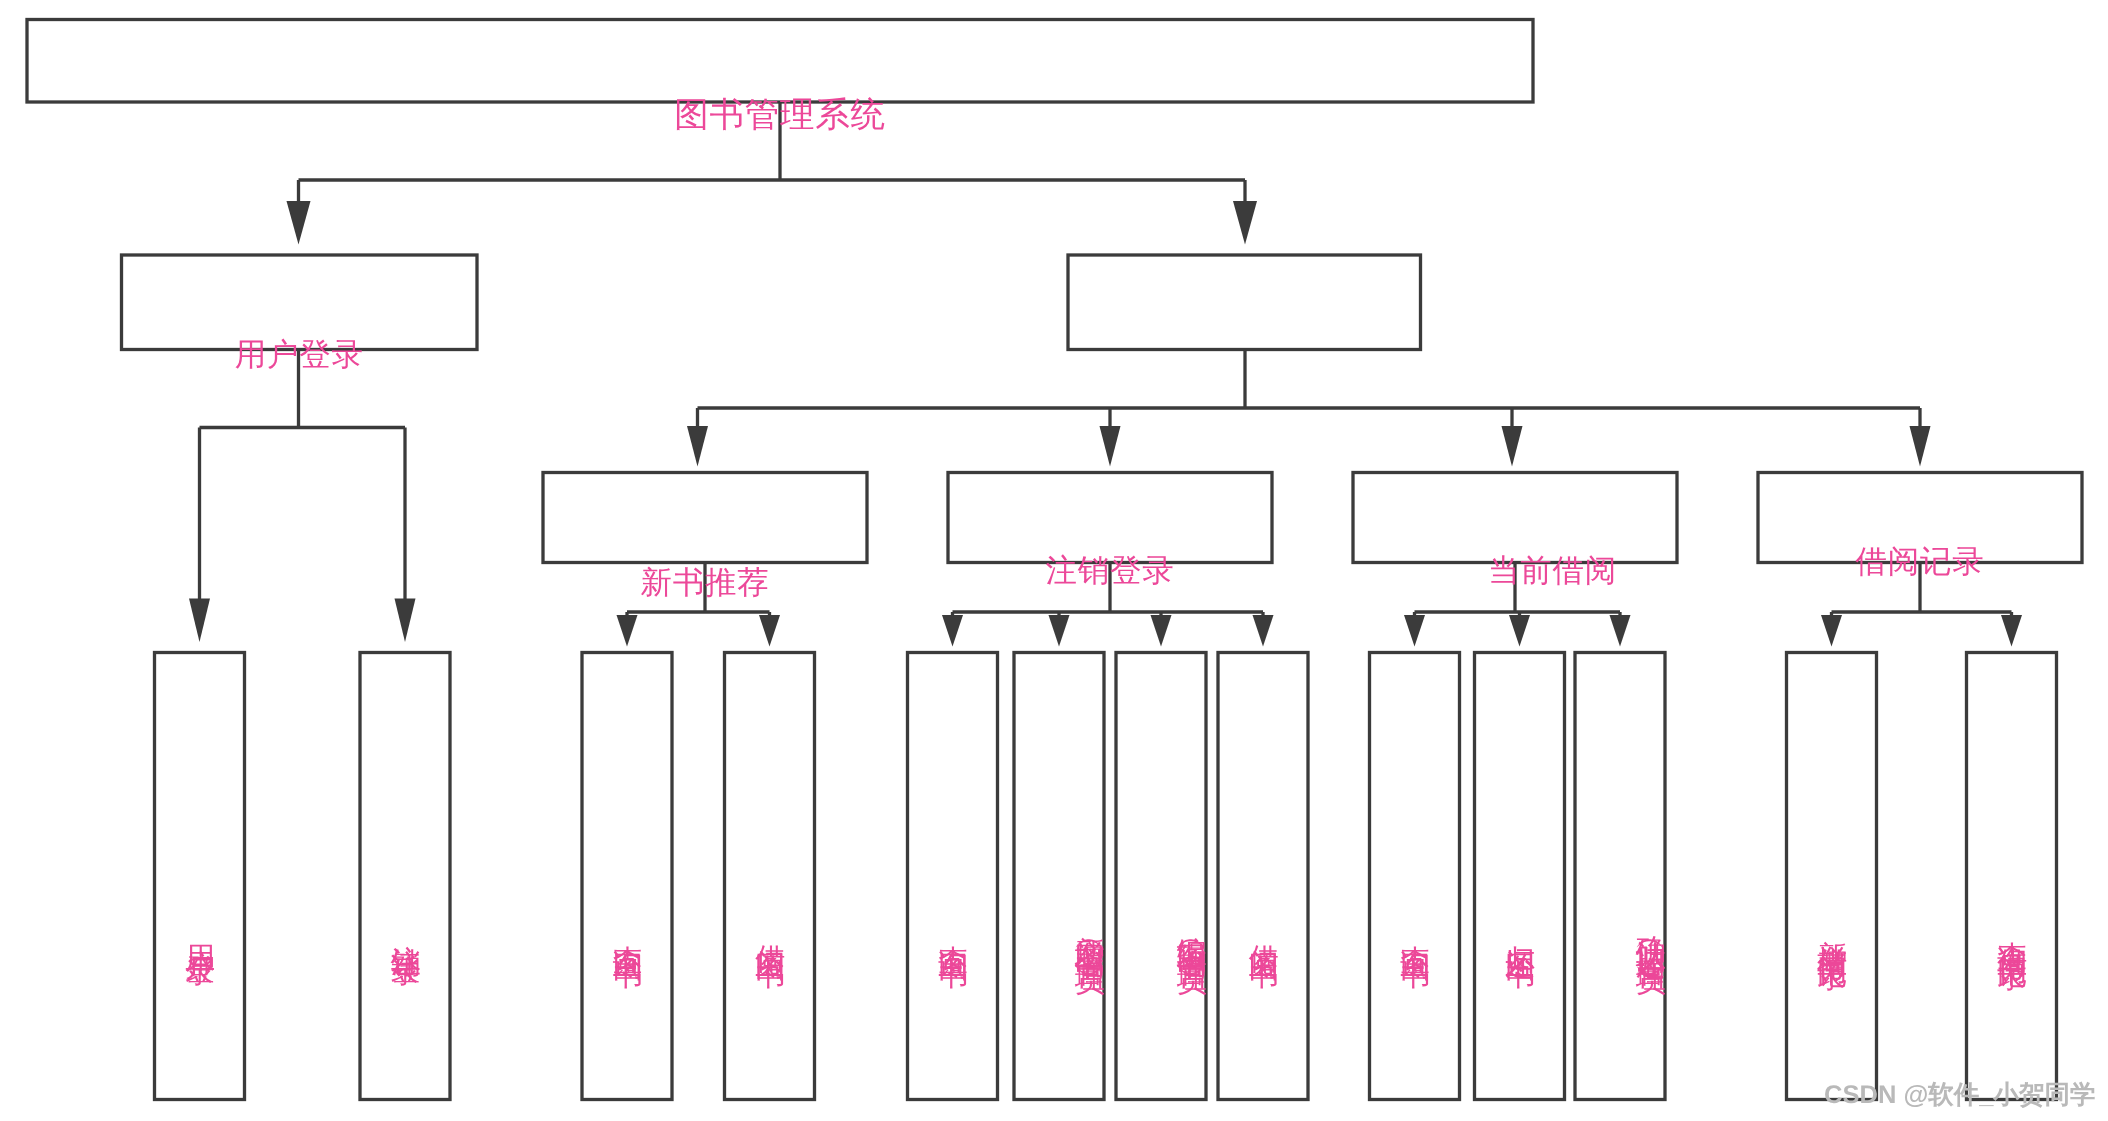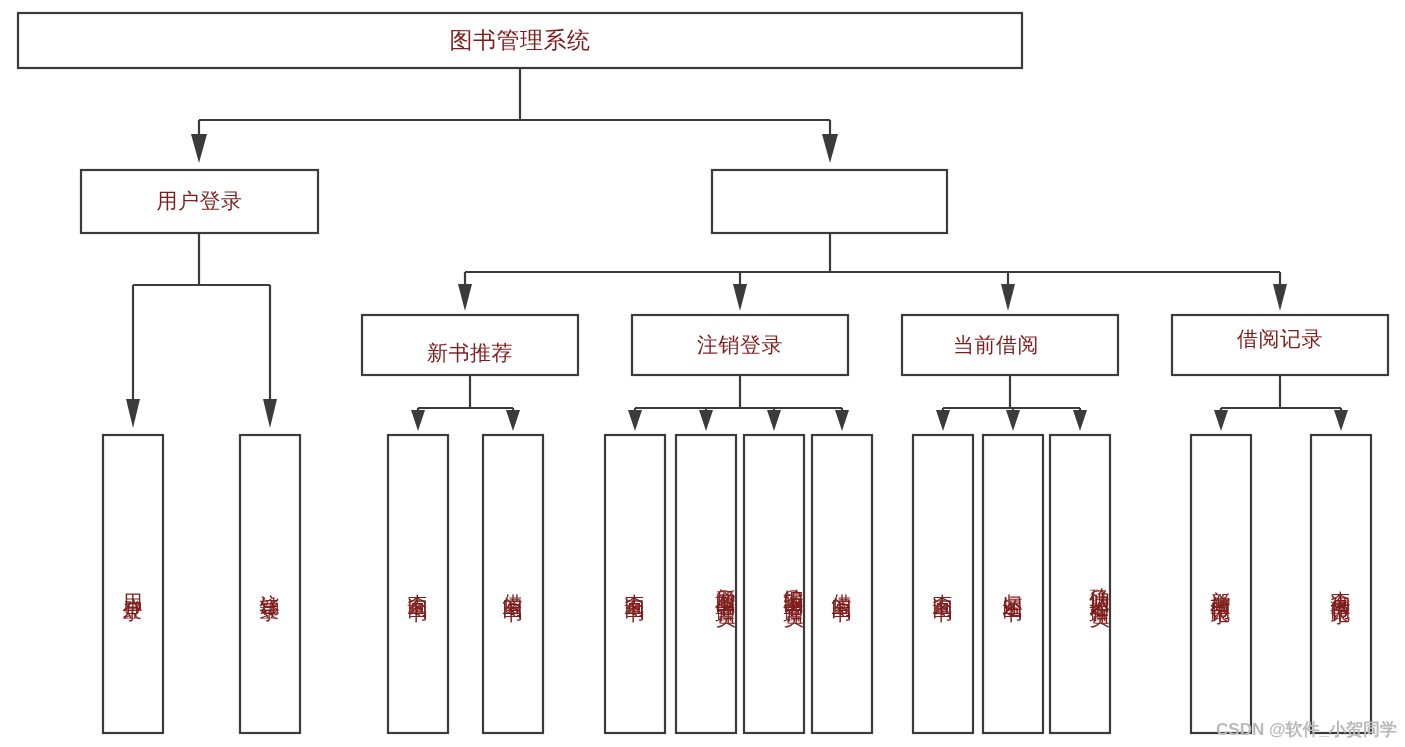--- a/index.html
+++ b/index.html
@@ -39,28 +39,29 @@
   }
   .arrow-head {
     fill: #3b3b3b;
     stroke: none;
   }
   .node-label {
     position: absolute;
     display: flex;
     align-items: center;
     justify-content: center;
-    color: #7f1d1d;
+    color: #ec4899;
     font-family: "Liberation Sans", "DejaVu Sans", sans-serif;
     font-size: 21px;
     line-height: 1.08;
     letter-spacing: 0.5px;
     white-space: nowrap;
     pointer-events: none;
     user-select: none;
+    margin-top: 36px;
   }
   .node-label.vertical {
     writing-mode: vertical-rl;
     text-orientation: upright;
     font-size: 20px;
     letter-spacing: 3px;
     line-height: 1;
     align-items: flex-start;
     padding-top: 2px;
     box-sizing: border-box;
@@ -181,21 +182,21 @@
     <path class="connector" d="M 1341 408 L 1341 412"></path>
     <polygon class="arrow-head" points="1334,410 1348,410 1341,431"></polygon>
   </svg>
 
   <div class="node-label" style="left:18px; top:13px; width:1004px; height:55px; font-size:23px;">图书管理系统</div>
 
   <div class="node-label" style="left:81px; top:170px; width:237px; height:63px;">用户登录</div>
 
   <div class="node-label" style="left:362px; top:315px; width:216px; height:76px;">新书推荐</div>
   <div class="node-label" style="left:632px; top:315px; width:216px; height:60px;">注销登录</div>
-  <div class="node-label" style="left:903px; top:315px; width:186px; height:60px;border-radius:27px;">当前借阅</div>
+  <div class="node-label" style="left:942px; top:315px; width:186px; height:60px;border-radius:27px;">当前借阅</div>
   <div class="node-label" style="left:1172px; top:315px; width:216px; height:52px;font-family:Liberation Mono, monospace;">借阅记录</div>
 
   <div class="node-label vertical mid" style="left:103px; top:435px; width:60px; height:298px;">用户登录</div>
   <div class="node-label vertical mid" style="left:240px; top:435px; width:60px; height:298px;">注销登录</div>
 
   <div class="node-label vertical mid" style="left:388px; top:435px; width:60px; height:298px;">查询图书</div>
   <div class="node-label vertical mid" style="left:483px; top:435px; width:60px; height:298px;">借阅图书</div>
 
   <div class="node-label vertical mid" style="left:605px; top:435px; width:60px; height:298px;">查询图书</div>
   <div class="node-label vertical tall" style="left:676px; top:435px; width:60px; height:298px;">新增图书（管理员）</div>

